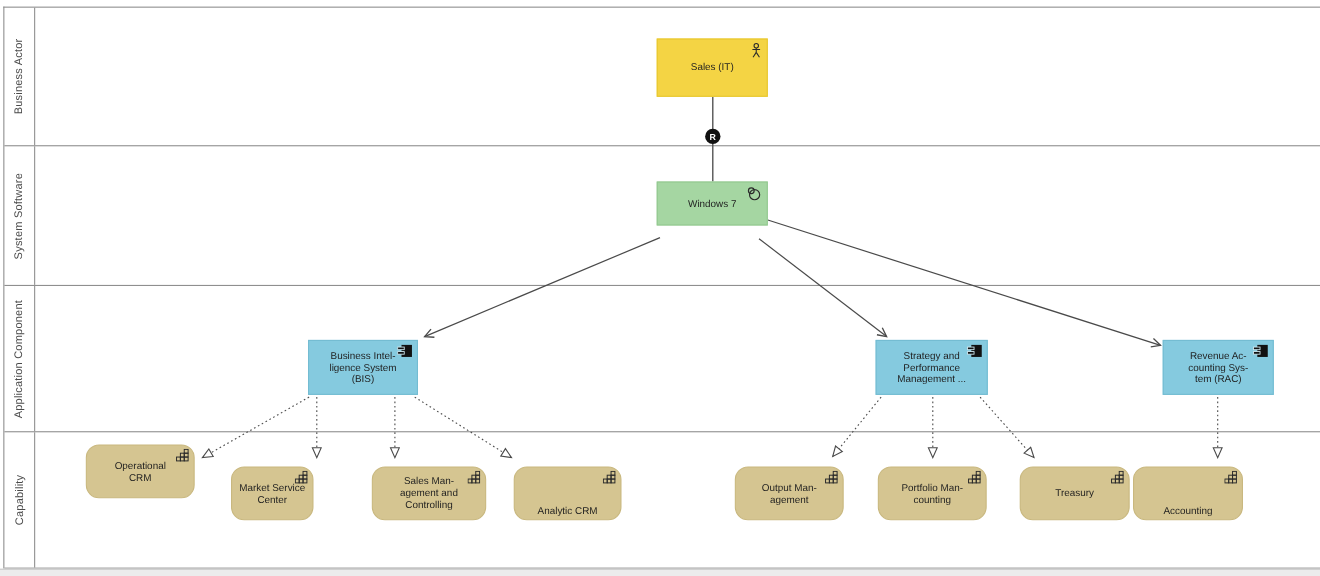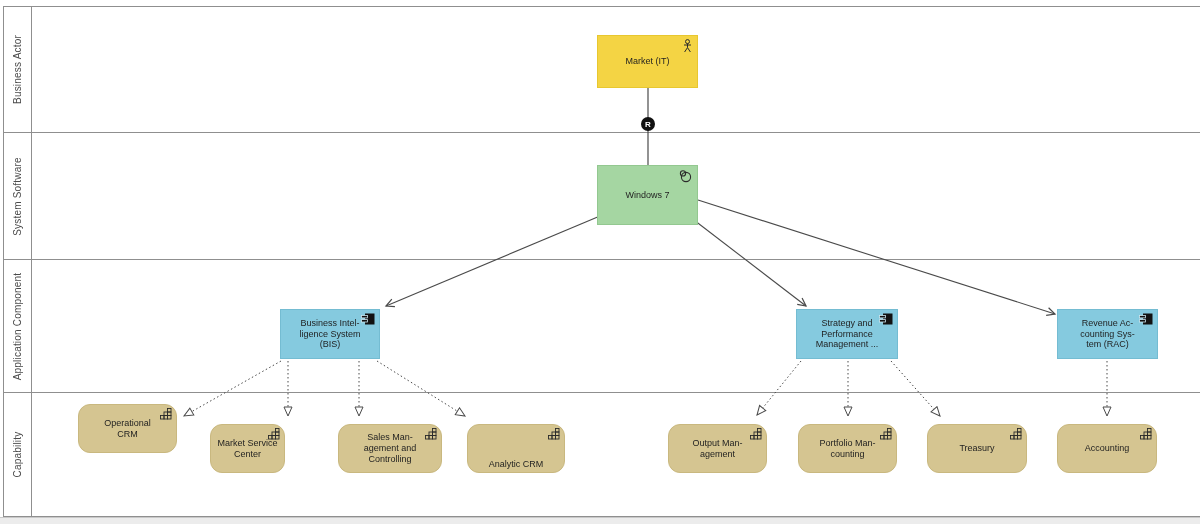--- a/index.html
+++ b/index.html
@@ -118,24 +118,24 @@
       <svg width="11" height="14" viewBox="0 0 11 14">
           <g stroke="#2b2b2b" stroke-width="1" fill="none">
         <circle cx="5.5" cy="2.6" r="2"></circle>
             <line x1="5.5" y1="4.6" x2="5.5" y2="8.6"></line>
         <line x1="2" y1="6" x2="9" y2="6"></line>
             <line x1="5.5" y1="8.6" x2="2.6" y2="13"></line>
             <line x1="5.5" y1="8.6" x2="8.4" y2="13"></line>
       </g>
         </svg>
     </span>
-    <span class="node-label">Market (IT)</span>
-  </div>
-
-  <div class="node n-syssoft" style="left:597px;top:165px;width:101px;height:60px;">
+    <span class="node-label">Sales (IT)</span>
+  </div>
+
+  <div class="node n-syssoft" style="left:597px;top:165px;width:101px;height:40px;">
     <span class="icon">
       <svg width="15" height="14" viewBox="0 0 15 14">
           <g stroke="#2b2b2b" stroke-width="1.1" fill="none">
         <circle cx="8" cy="8" r="4.6"></circle>
             <circle cx="5" cy="4.4" r="2.6"></circle>
       </g>
         </svg>
     </span>
     <span class="node-label">Windows 7</span>
   </div>
@@ -290,21 +290,21 @@
             <rect x="7.5" y="4" width="3.5" height="3.5"></rect>
         <rect x="0.5" y="7.5" width="3.5" height="3.5"></rect>
             <rect x="4" y="7.5" width="3.5" height="3.5"></rect>
             <rect x="7.5" y="7.5" width="3.5" height="3.5"></rect>
       </g>
         </svg>
     </span>
     <span class="node-label">Treasury</span>
   </div>
 
-  <div class="node n-capability" style="left:1057px;top:424px;width:100px;height:49px;">
+  <div class="node n-capability" style="left:1030px;top:424px;width:100px;height:49px;align-items:flex-end;">
     <span class="icon">
       <svg width="12" height="12" viewBox="0 0 12 12">
           <g stroke="#2b2b2b" stroke-width="0.9" fill="none">
         <rect x="7.5" y="0.5" width="3.5" height="3.5"></rect>
             <rect x="4" y="4" width="3.5" height="3.5"></rect>
             <rect x="7.5" y="4" width="3.5" height="3.5"></rect>
         <rect x="0.5" y="7.5" width="3.5" height="3.5"></rect>
             <rect x="4" y="7.5" width="3.5" height="3.5"></rect>
             <rect x="7.5" y="7.5" width="3.5" height="3.5"></rect>
       </g>

